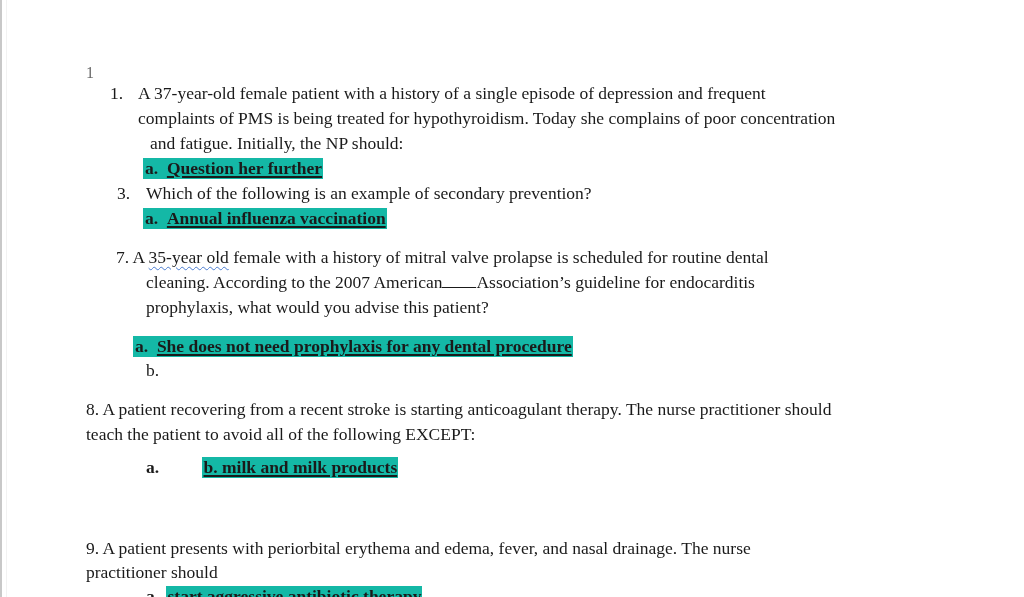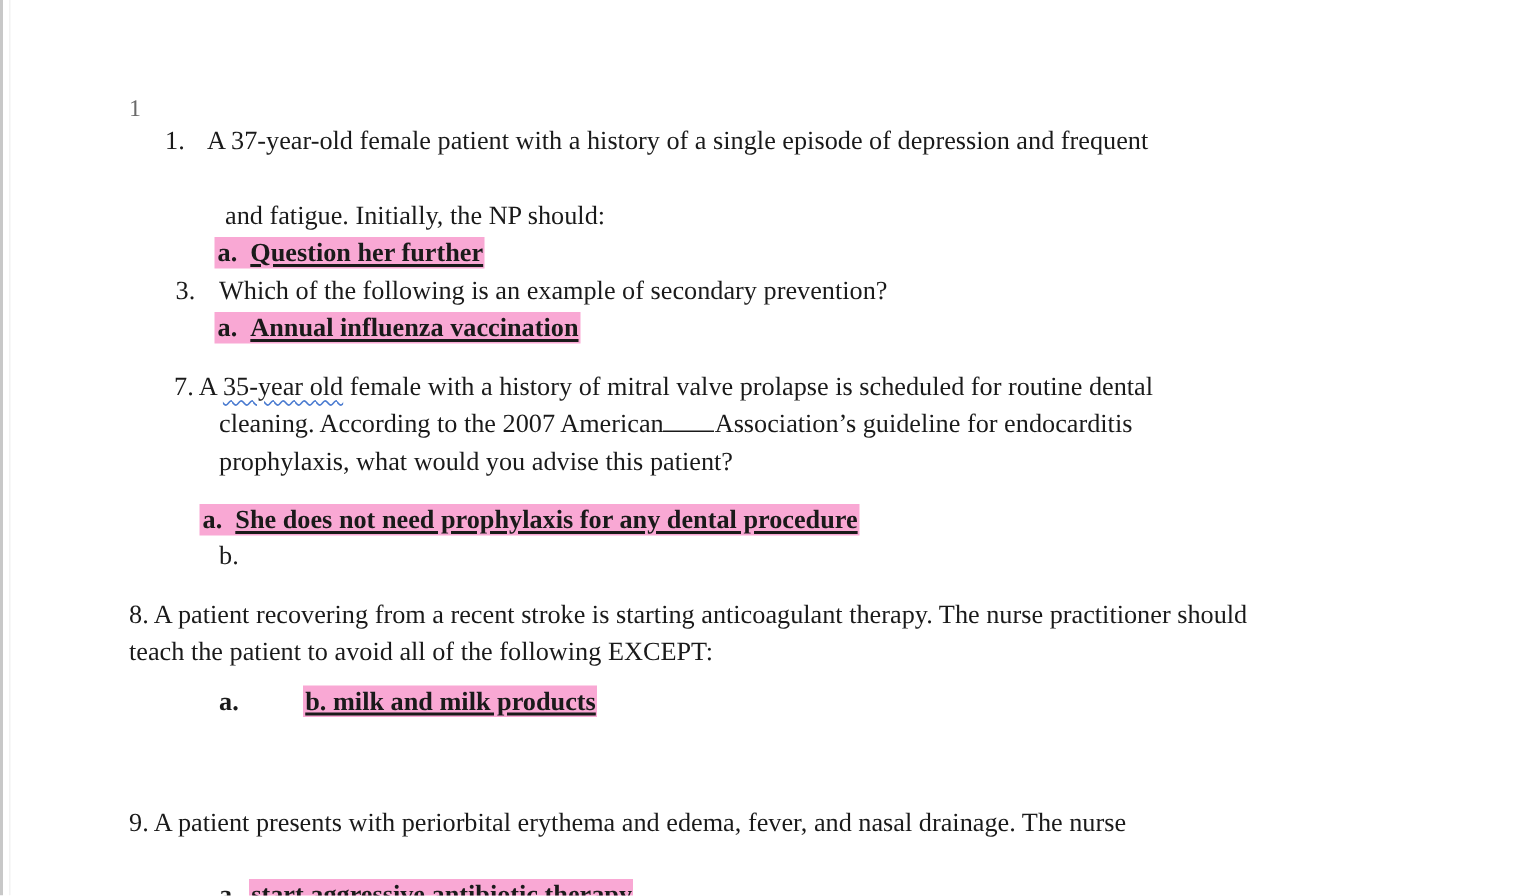--- a/index.html
+++ b/index.html
@@ -18,21 +18,21 @@
     position: absolute; left: 6px; top: 0; bottom: 0; width: 1px;
     background: #f2f2f2;
   }
   .doc { position: absolute; left: 0; top: 0; width: 1024px; height: 597px; }
   .line {
     position: absolute; white-space: nowrap;
     font-size: 17.5px; line-height: 22px;
   }
   .page-num { color: #6a6a6a; font-size: 16px; }
   .hl {
-    background: #f9a8d4;
+    background: #14b8a6;
     font-weight: bold;
     padding: 0 1px 1px 2px;
   }
   .hl .u { text-decoration: underline; text-underline-offset: 2px; text-decoration-thickness: 1.5px; }
   .bold { font-weight: bold; }
   .squiggle {
     text-decoration: underline wavy #4a7bd0;
     text-decoration-thickness: 1px;
     text-underline-offset: 3px;
     text-align: right;
@@ -44,20 +44,21 @@
 
 <div class="page-edge"></div>
 <div class="page-edge-inner"></div>
 
 <div class="doc">
 
   <div class="line page-num" style="left:86px; top:62px;">1</div>
 
   <div class="line" style="left:110px; top:82px;">1.</div>
   <div class="line" style="left:138px; top:82px;">A 37-year-old female patient with a history of a single episode of depression and frequent</div>
+  <div class="line" style="left:138px; top:107px;">complaints of PMS is being treated for hypothyroidism. Today she complains of poor concentration</div>
   <div class="line" style="left:150px; top:132px;">and fatigue. Initially, the NP should:</div>
   <div class="line" style="left:143px; top:157px;">
     <span class="hl"><span>a.</span>&nbsp;&nbsp;<span class="u">Question her further</span></span>
   </div>
 
   <div class="line" style="left:117px; top:182px;">3.</div>
   <div class="line" style="left:146px; top:182px;">Which of the following is an example of secondary prevention?</div>
   <div class="line" style="left:143px; top:207px;">
     <span class="hl"><span>a.</span>&nbsp;&nbsp;<span class="u">Annual influenza vaccination</span></span>
   </div>
@@ -82,18 +83,19 @@
   <div class="line" style="left:86px; top:423px;">teach the patient to avoid all of the following EXCEPT:</div>
   <div class="line" style="left:146px; top:456px;">
     <span class="bold">a.</span>
     <span class="hl" style="margin-left:38px;"><span class="u">b. milk and milk products</span></span>
   </div>
 
   <div class="line" style="left:86px; top:537px;">
     <span>9.</span>
     <span>A patient presents with periorbital erythema and edema, fever, and nasal drainage. The nurse</span>
   </div>
+  <div class="line" style="left:86px; top:561px;">practitioner should</div>
   <div class="line" style="left:146px; top:585px;">
     <span class="bold">a.</span>
     <span class="hl" style="margin-left:2px;"><span>start aggressive antibiotic therapy</span></span>
   </div>
 
 </div>
 
 </body></html>

